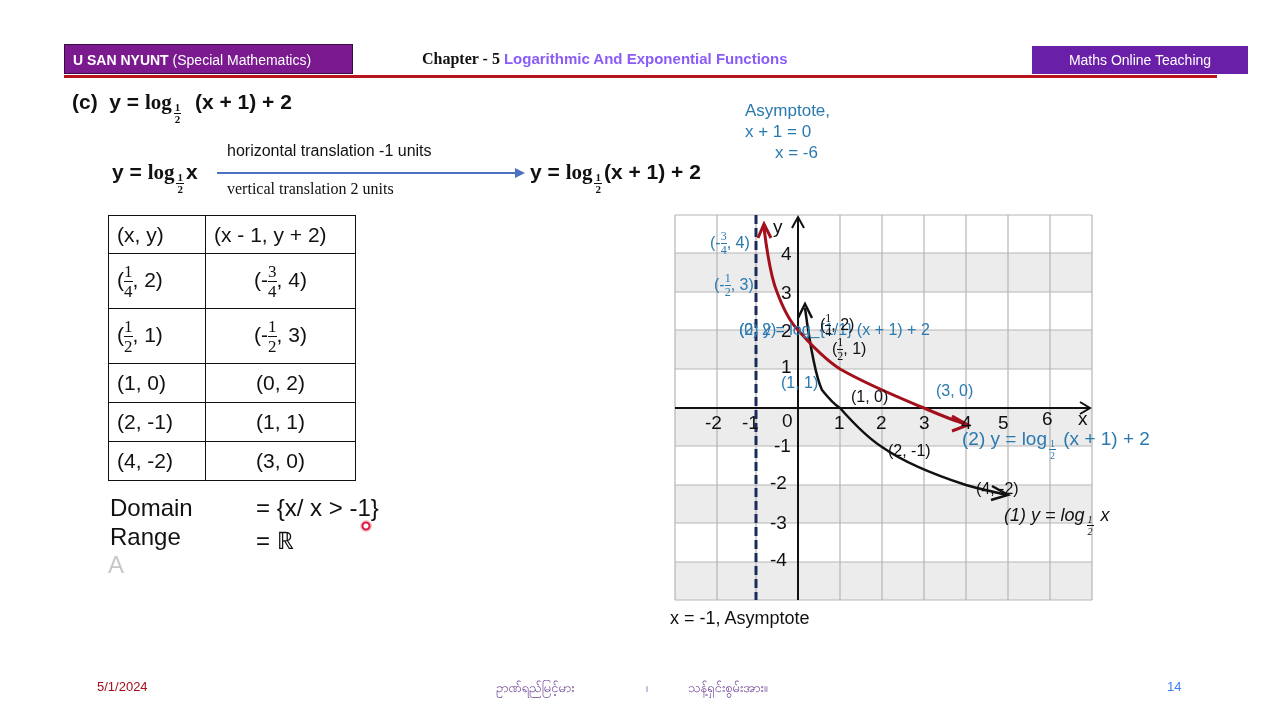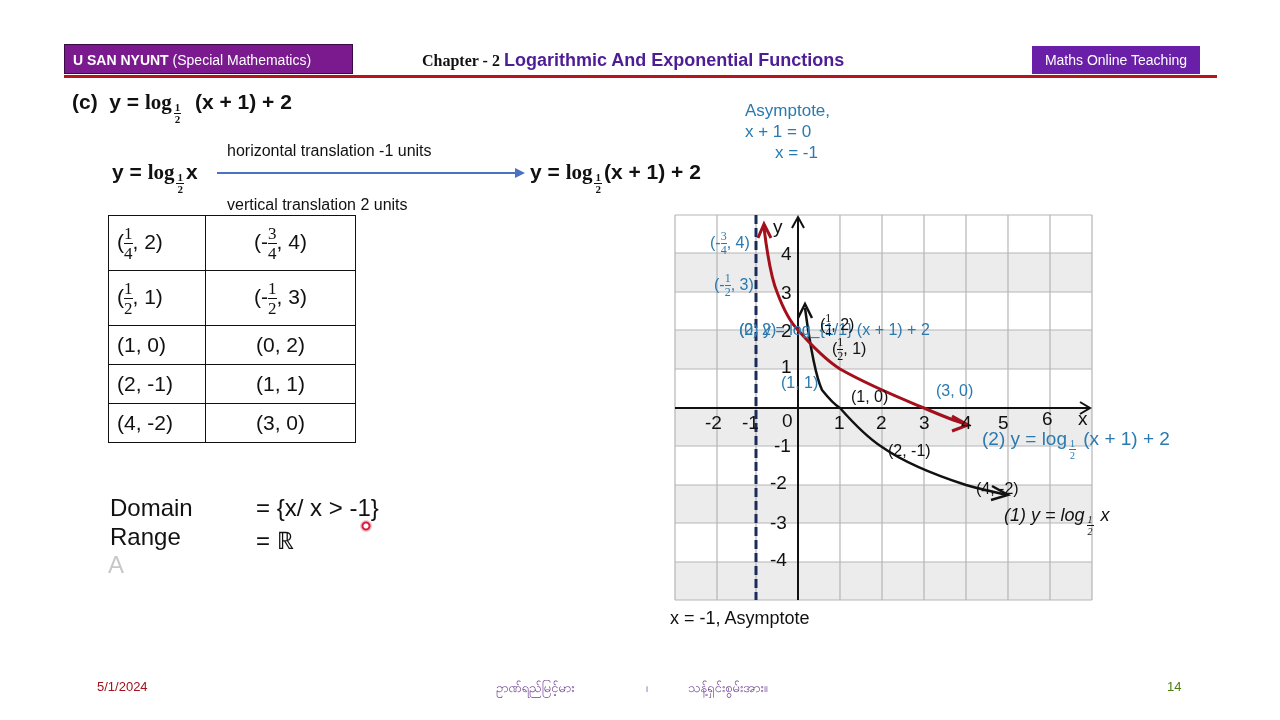--- a/index.html
+++ b/index.html
@@ -1,22 +1,22 @@
 <!DOCTYPE html>
 <html><head>
 <meta charset="utf-8">
 <style>
   html, body { margin:0; padding:0; }
   body { width:1280px; height:720px; background:#ffffff; position:relative; overflow:hidden; font-family:"Liberation Sans", sans-serif; color:#111; }
   .abs { position:absolute; }
   .hdr-left { left:64px; top:44px; width:289px; height:30px; background:#7a1a8e; border:1px solid #3a0a45; color:#fff; font-size:14px; line-height:30px; padding-left:8px; box-sizing:border-box; }
   .hdr-left b { font-weight:bold; }
   .hdr-mid { left:422px; top:50px; font-size:16px; font-weight:bold; font-family:"Liberation Serif", serif; white-space:nowrap; }
-  .hdr-mid .red { color:#4c1d95; font-family:"Liberation Sans", sans-serif; font-size:18px; }
-  .hdr-right { left:1032px; top:46px; width:168px; height:28px; background:#6a1fa8; color:#fff; font-size:14px; line-height:28px; text-align:center; }
+  .hdr-mid .red { color:#8b5cf6; font-family:"Liberation Sans", sans-serif; font-size:15px; }
+  .hdr-right { left:1032px; top:46px; width:216px; height:28px; background:#6a1fa8; color:#fff; font-size:14px; line-height:28px; text-align:center; }
   .hdr-line { left:64px; top:75px; width:1153px; height:3px; background:#b8141e; }
   .eq { font-size:21px; white-space:nowrap;font-weight:bold; }
   .log { font-family:"Liberation Serif", serif; }
   .sub { display:inline-block; vertical-align:-14px; font-size:11px; line-height:11px; text-align:center; font-family:"Liberation Serif", serif; margin:0 2px; }
   .sub span { display:block; }
   .sub .num { border-bottom:1px solid #111; padding:0 1px; }
   .arrow-label { font-size:16px; white-space:nowrap; }
   table.pts { position:absolute; left:108px; top:215px; border-collapse:collapse; font-size:21px; }
   table.pts td { border:1.5px solid #111; height:54px; padding:0 8px; white-space:nowrap; }
   table.pts tr.h td { height:37px; }
@@ -31,21 +31,21 @@
   .footer { font-size:13px; }
 </style>
 </head>
 <body>
 
 <div class="abs hdr-left">
   <b>U SAN NYUNT</b>
   <span>(Special Mathematics)</span>
 </div>
 <div class="abs hdr-mid">
-  <span>Chapter - 2</span>
+  <span>Chapter - 5</span>
   <span class="red">Logarithmic And Exponential Functions</span>
 </div>
 <div class="abs hdr-right">Maths Online Teaching</div>
 <div class="abs hdr-line"></div>
 
 <div class="abs eq" style="left:72px; top:90px;">
   <span>(c)</span>&nbsp;
   <span>y =</span>
   <span class="log">log</span><span class="sub"><span class="num">1</span><span>2</span></span>
   &nbsp;<span>(x + 1) + 2</span>
@@ -53,34 +53,38 @@
 
 <div class="abs eq" style="left:112px; top:160px;">
   <span>y =</span>
   <span class="log">log</span><span class="sub"><span class="num">1</span><span>2</span></span><span>x</span>
 </div>
 <div class="abs arrow-label" style="left:227px; top:142px;">horizontal translation -1 units</div>
 <svg class="abs" style="left:215px; top:166px;" width="310" height="14">
   <line x1="2" y1="7" x2="300" y2="7" stroke="#4a72c0" stroke-width="2"></line>
   <polygon points="300,2 310,7 300,12" fill="#4a72c0"></polygon>
 </svg>
-<div class="abs arrow-label" style="left:227px; top:196px;">vertical translation 2 units</div>
+<div class="abs arrow-label" style="left:227px; top:180px;font-family:Liberation Serif, serif;">vertical translation 2 units</div>
 <div class="abs eq" style="left:530px; top:160px;">
   <span>y =</span>
   <span class="log">log</span><span class="sub"><span class="num">1</span><span>2</span></span><span>(x + 1) + 2</span>
 </div>
 
 <div class="abs blue" style="left:745px; top:100px; font-size:17px; line-height:21px;">
   <div>Asymptote,</div>
   <div>x + 1 = 0</div>
-  <div style="padding-left:30px;">x = -1</div>
+  <div style="padding-left:30px;">x = -6</div>
 </div>
 
 <table class="pts">
   <tbody>
+      <tr class="h">
+    <td class="c1">(x, y)</td>
+    <td class="c2" style="text-align:left;">(x - 1, y + 2)</td>
+  </tr>
   <tr>
     <td class="c1"><span>(</span><span class="frac"><span class="n">1</span><span>4</span></span><span>, 2)</span></td>
     <td class="c2"><span>(-</span><span class="frac"><span class="n">3</span><span>4</span></span><span>, 4)</span></td>
   </tr>
   <tr>
     <td class="c1"><span>(</span><span class="frac"><span class="n">1</span><span>2</span></span><span>, 1)</span></td>
     <td class="c2"><span>(-</span><span class="frac"><span class="n">1</span><span>2</span></span><span>, 3)</span></td>
   </tr>
   <tr class="s">
     <td class="c1">(1, 0)</td>
@@ -182,26 +186,26 @@
 <div class="abs blue" style="left:739px; top:321px; font-size:16px;">(0, 2)</div>
 <div class="abs blue" style="left:781px; top:374px; font-size:16px;">(1, 1)</div>
 <div class="abs blue" style="left:936px; top:382px; font-size:16px;">(3, 0)</div>
 
 <div class="abs" style="left:820px; top:312px; font-size:16px;">(<span class="frac" style="font-size:12px;line-height:13px;"><span class="n">1</span><span>4</span></span>, 2)</div>
 <div class="abs" style="left:832px; top:336px; font-size:16px;">(<span class="frac" style="font-size:12px;line-height:13px;"><span class="n">1</span><span>2</span></span>, 1)</div>
 <div class="abs" style="left:851px; top:388px; font-size:16px;">(1, 0)</div>
 <div class="abs" style="left:888px; top:442px; font-size:16px;">(2, -1)</div>
 <div class="abs" style="left:976px; top:480px; font-size:16px;">(4, -2)</div>
 
-<div class="abs blue" style="left:962px; top:428px; font-size:19px; white-space:nowrap;margin-left:20px;">
+<div class="abs blue" style="left:962px; top:428px; font-size:19px; white-space:nowrap;">
   <span>(2) y = log</span><span class="sub" style="font-size:10px;"><span class="num" style="border-color:#2a7ab0;">1</span><span>2</span></span> <span>(x + 1) + 2</span>
 </div>
 <div class="abs" style="left:1004px; top:505px; font-size:18px; white-space:nowrap;font-style:italic;">
   <span>(1) y = log</span><span class="sub" style="font-size:10px;"><span class="num">1</span><span>2</span></span> <span>x</span>
 </div>
 
 <div class="abs" style="left:670px; top:608px; font-size:18px;">x = -1, Asymptote</div>
 
 <div class="abs footer" style="left:97px; top:679px; color:#a3101c;">5/1/2024</div>
 <div class="abs footer" style="left:496px; top:679px; color:#6a3d90;">ဥာဏ်ရည်မြင့်မား</div>
 <div class="abs footer" style="left:646px; top:679px; color:#6a3d90;">၊</div>
 <div class="abs footer" style="left:688px; top:679px; color:#6a3d90;">သန့်ရှင်းစွမ်းအား။</div>
-<div class="abs footer" style="left:1167px; top:679px; color:#4d7c0f;">14</div>
+<div class="abs footer" style="left:1167px; top:679px; color:#3b82f6;">14</div>
 
 </body></html>

